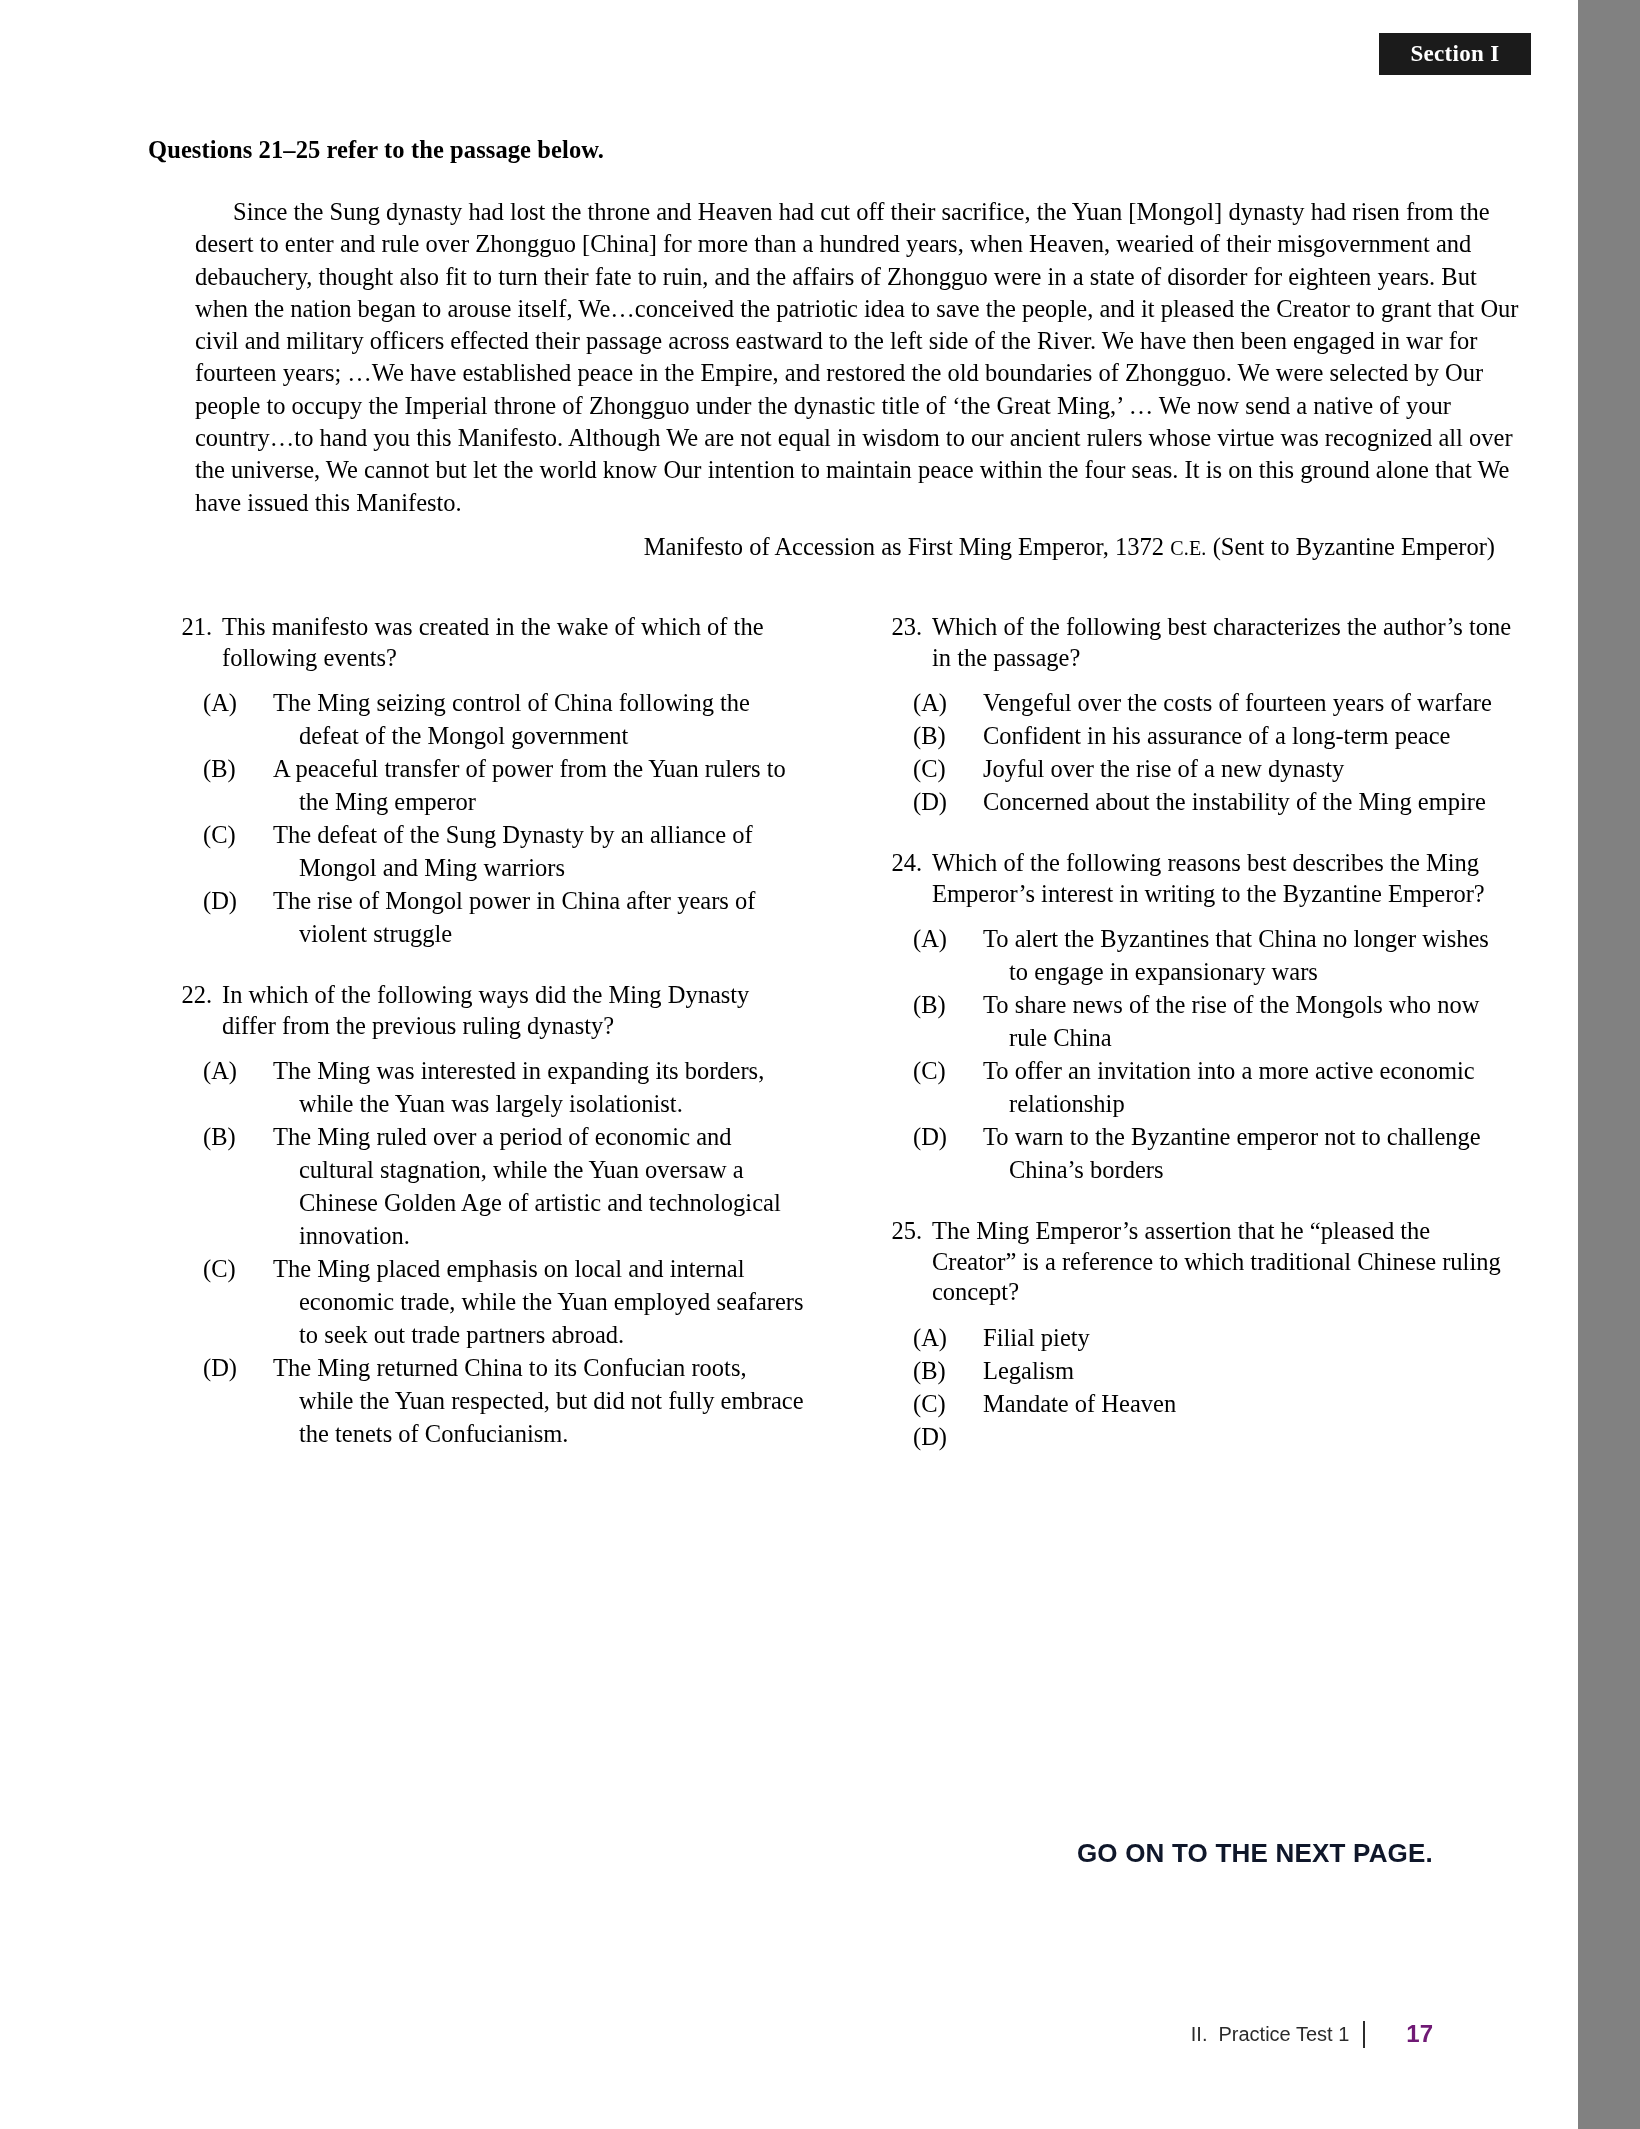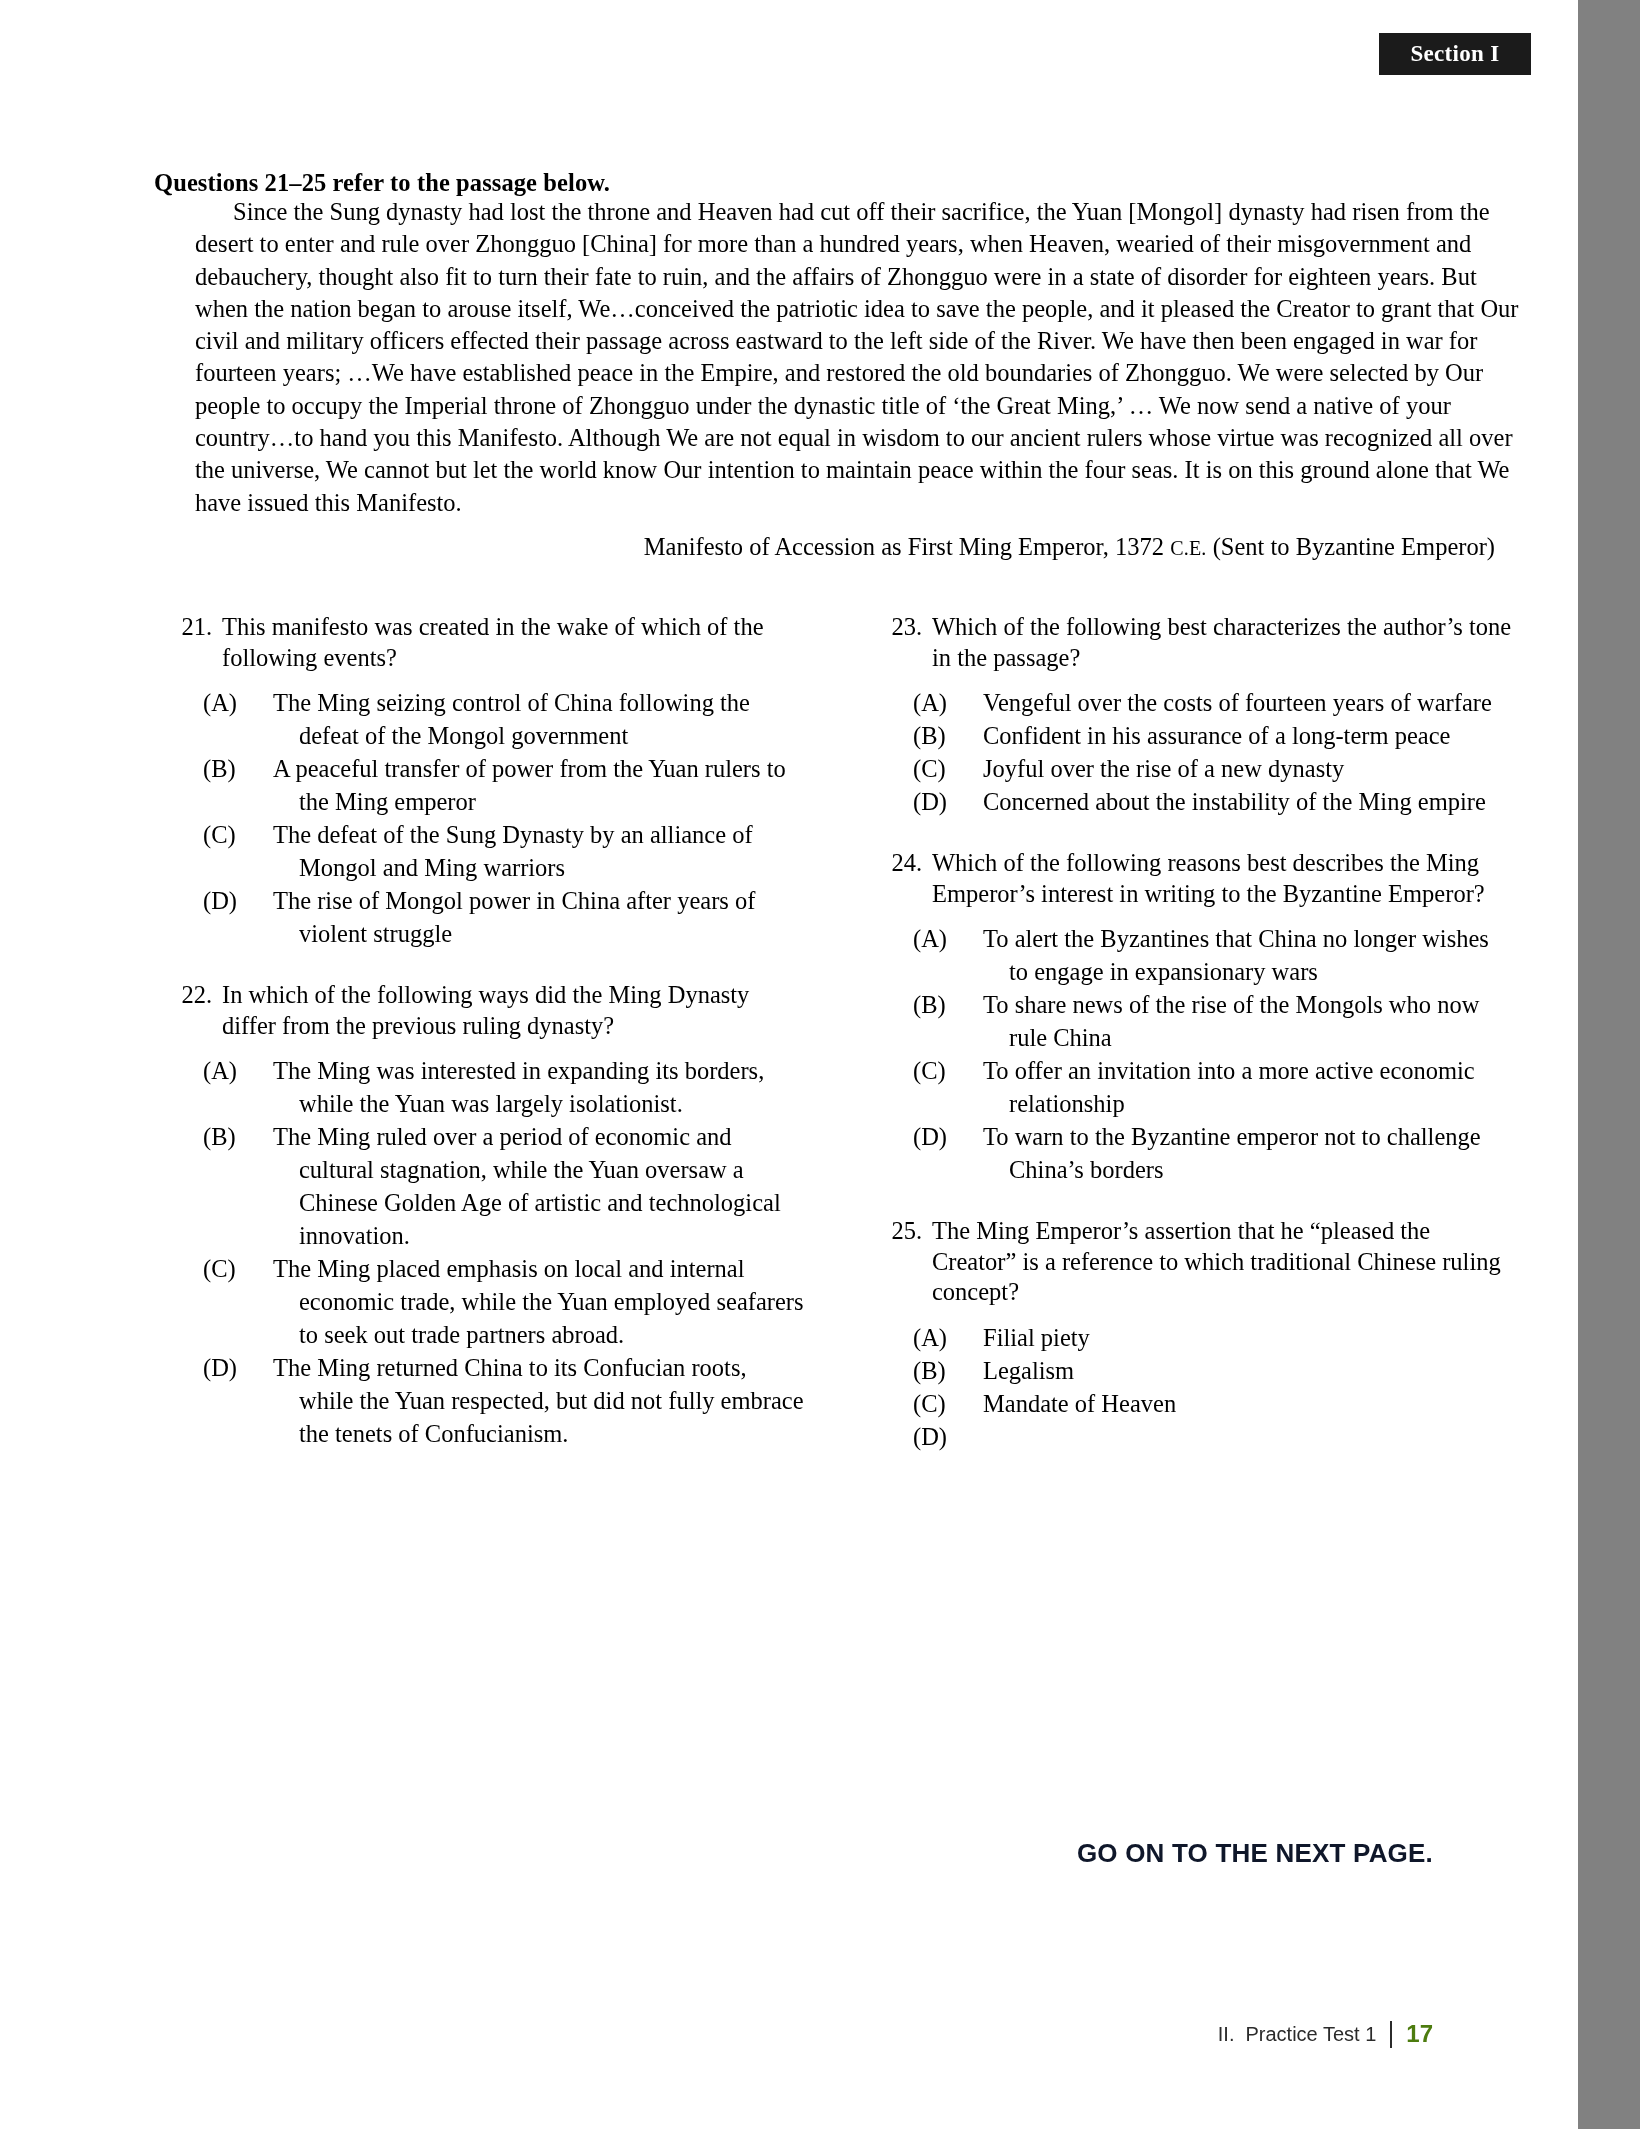--- a/index.html
+++ b/index.html
@@ -46,26 +46,25 @@
   }
   .content {
     position: absolute;
     left: 0;
     top: 0;
     width: 1578px;
     height: 2129px;
   }
   .questions-heading {
     position: absolute;
-    left: 154px;
+    left: 148px;
     top: 136px;
     font-size: 24.5px;
     font-weight: bold;
     letter-spacing: 0.1px;
-    margin-top: 33px;
   }
   .passage {
     position: absolute;
     left: 167px;
     top: 196px;
     width: 1328px;
     font-size: 24.5px;
     line-height: 32.3px;
     text-indent: 38px;
     text-align: left;
@@ -159,21 +158,22 @@
   .page-footer .rule {
     display: inline-block;
     width: 2px;
     height: 27px;
     background: #2b2b2b;
     margin: 0 3px;
   }
   .page-footer .pageno {
     font-weight: bold;
     font-size: 24px;
-    color: #4d7c0f;
+    color: #701a75;
+    margin-left: 27px;
   }
 </style>
 </head>
 <body>
 
 <div id="page">
 
   <div class="gray-strip"></div>
 
   <div class="section-tab">Section I</div>

